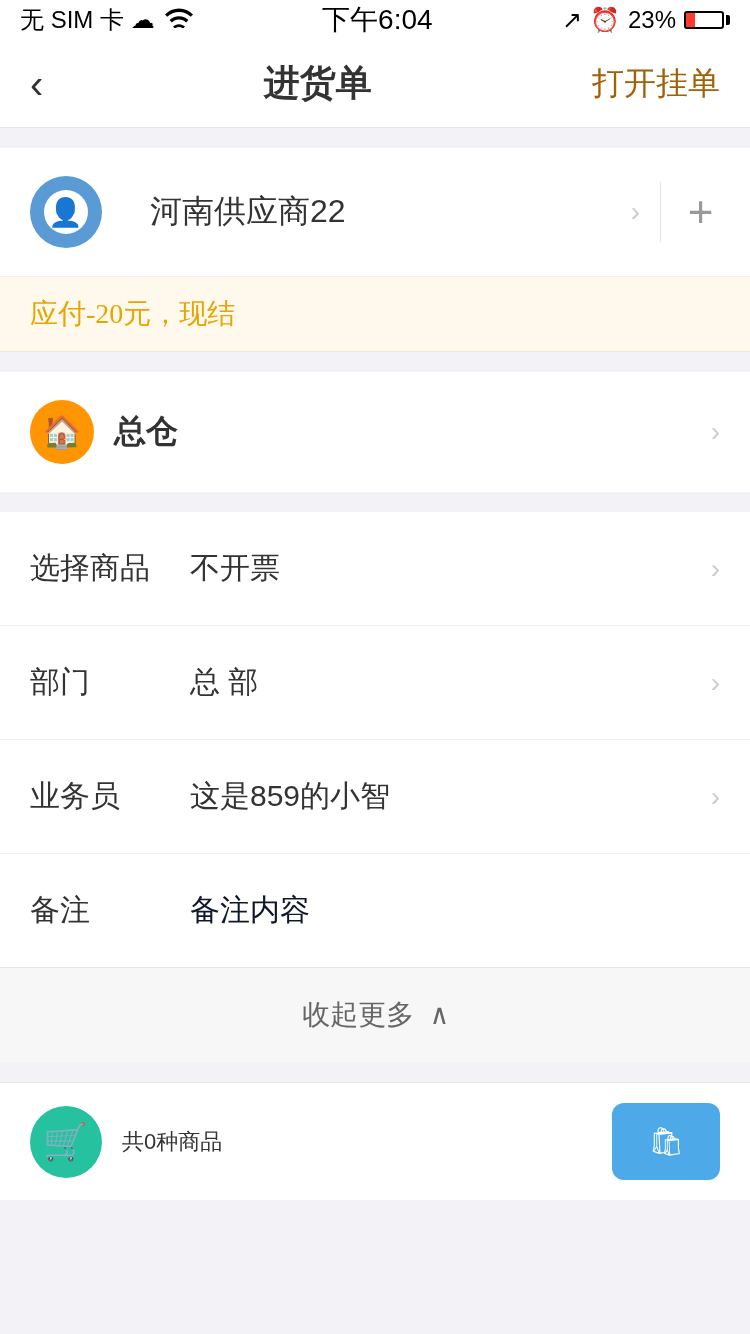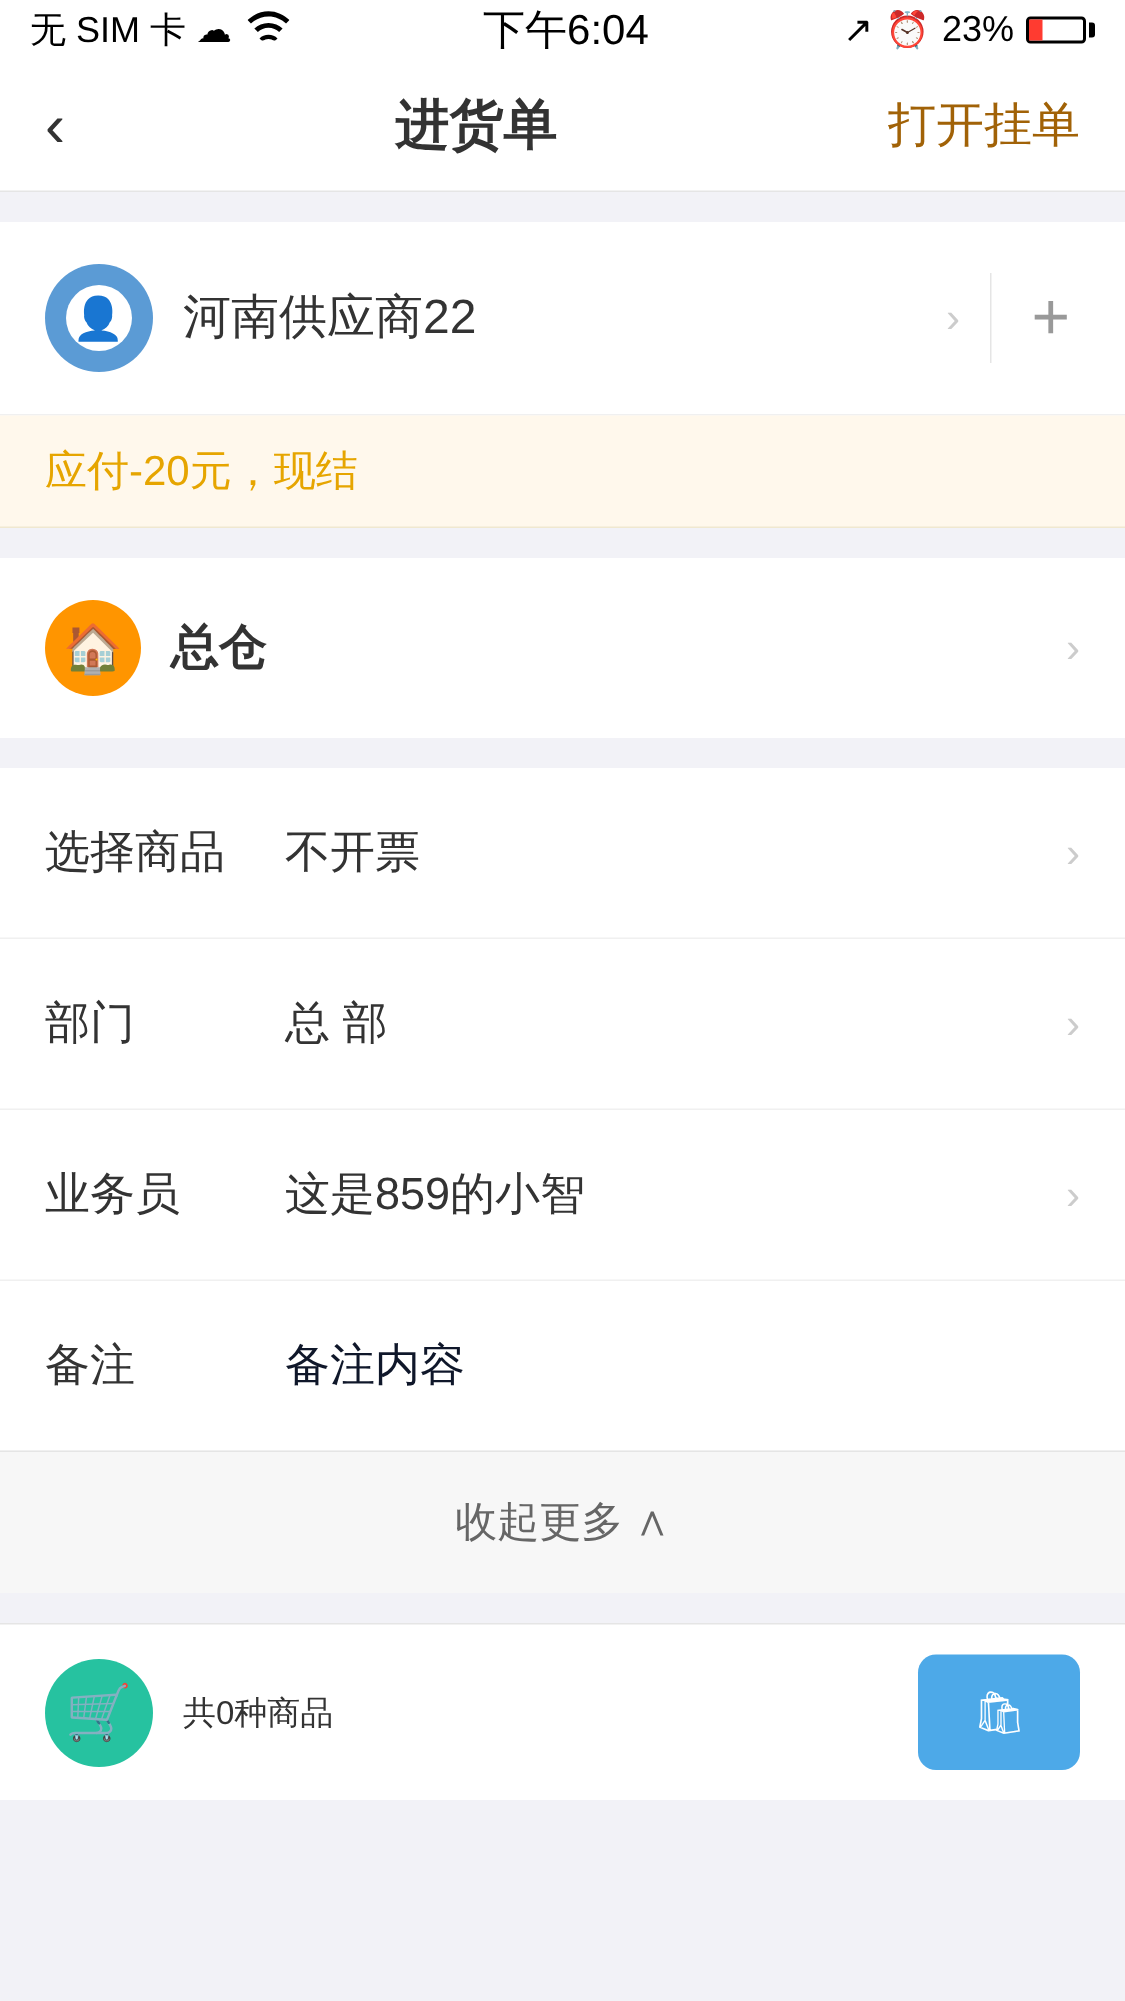--- a/index.html
+++ b/index.html
@@ -98,20 +98,21 @@
       justify-content: center;
     }
     .avatar-person {
       font-size: 28px;
       color: #5b9bd5;
     }
     .supplier-name {
       flex: 1;
       font-size: 32px;
       color: #333;
+      margin-left: 28px;
     }
     .chevron {
       color: #ccc;
       font-size: 28px;
       margin-left: 10px;
     }
     .supplier-add {
       width: 60px;
       height: 60px;
       display: flex;
@@ -125,20 +126,21 @@
       padding-left: 20px;
     }
 
     
     .notice-banner {
       background: #fff8ec;
       padding: 18px 30px;
       font-size: 28px;
       color: #e6a500;
       border-bottom: 1px solid #f0e8d0;
+      font-family: Liberation Serif, serif;
     }
 
     
     .warehouse-row {
       display: flex;
       align-items: center;
       padding: 28px 30px;
       background: #fff;
       cursor: pointer;
     }
@@ -194,20 +196,21 @@
 
     
     .collapse-row {
       background: #f7f7f7;
       text-align: center;
       padding: 28px 30px;
       font-size: 28px;
       color: #666;
       cursor: pointer;
       border-top: 1px solid #e5e5e5;
+      font-family: Liberation Mono, monospace;
     }
 
     
     .product-bar {
       background: #fff;
       display: flex;
       align-items: center;
       padding: 20px 30px;
       border-top: 1px solid #e5e5e5;
     }

